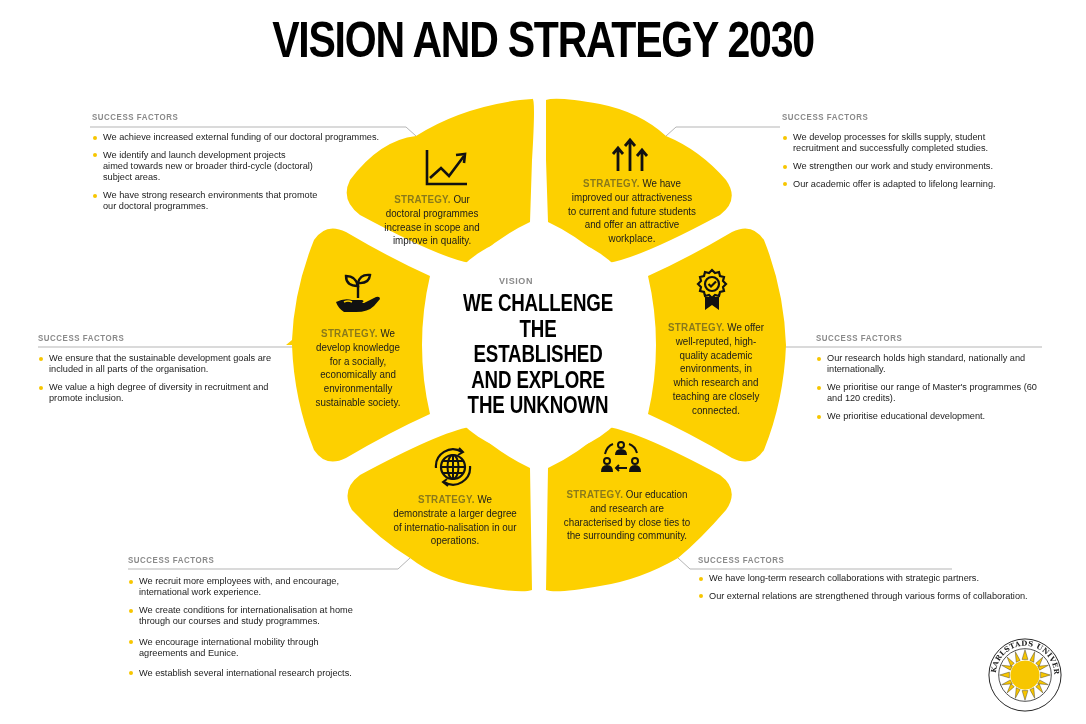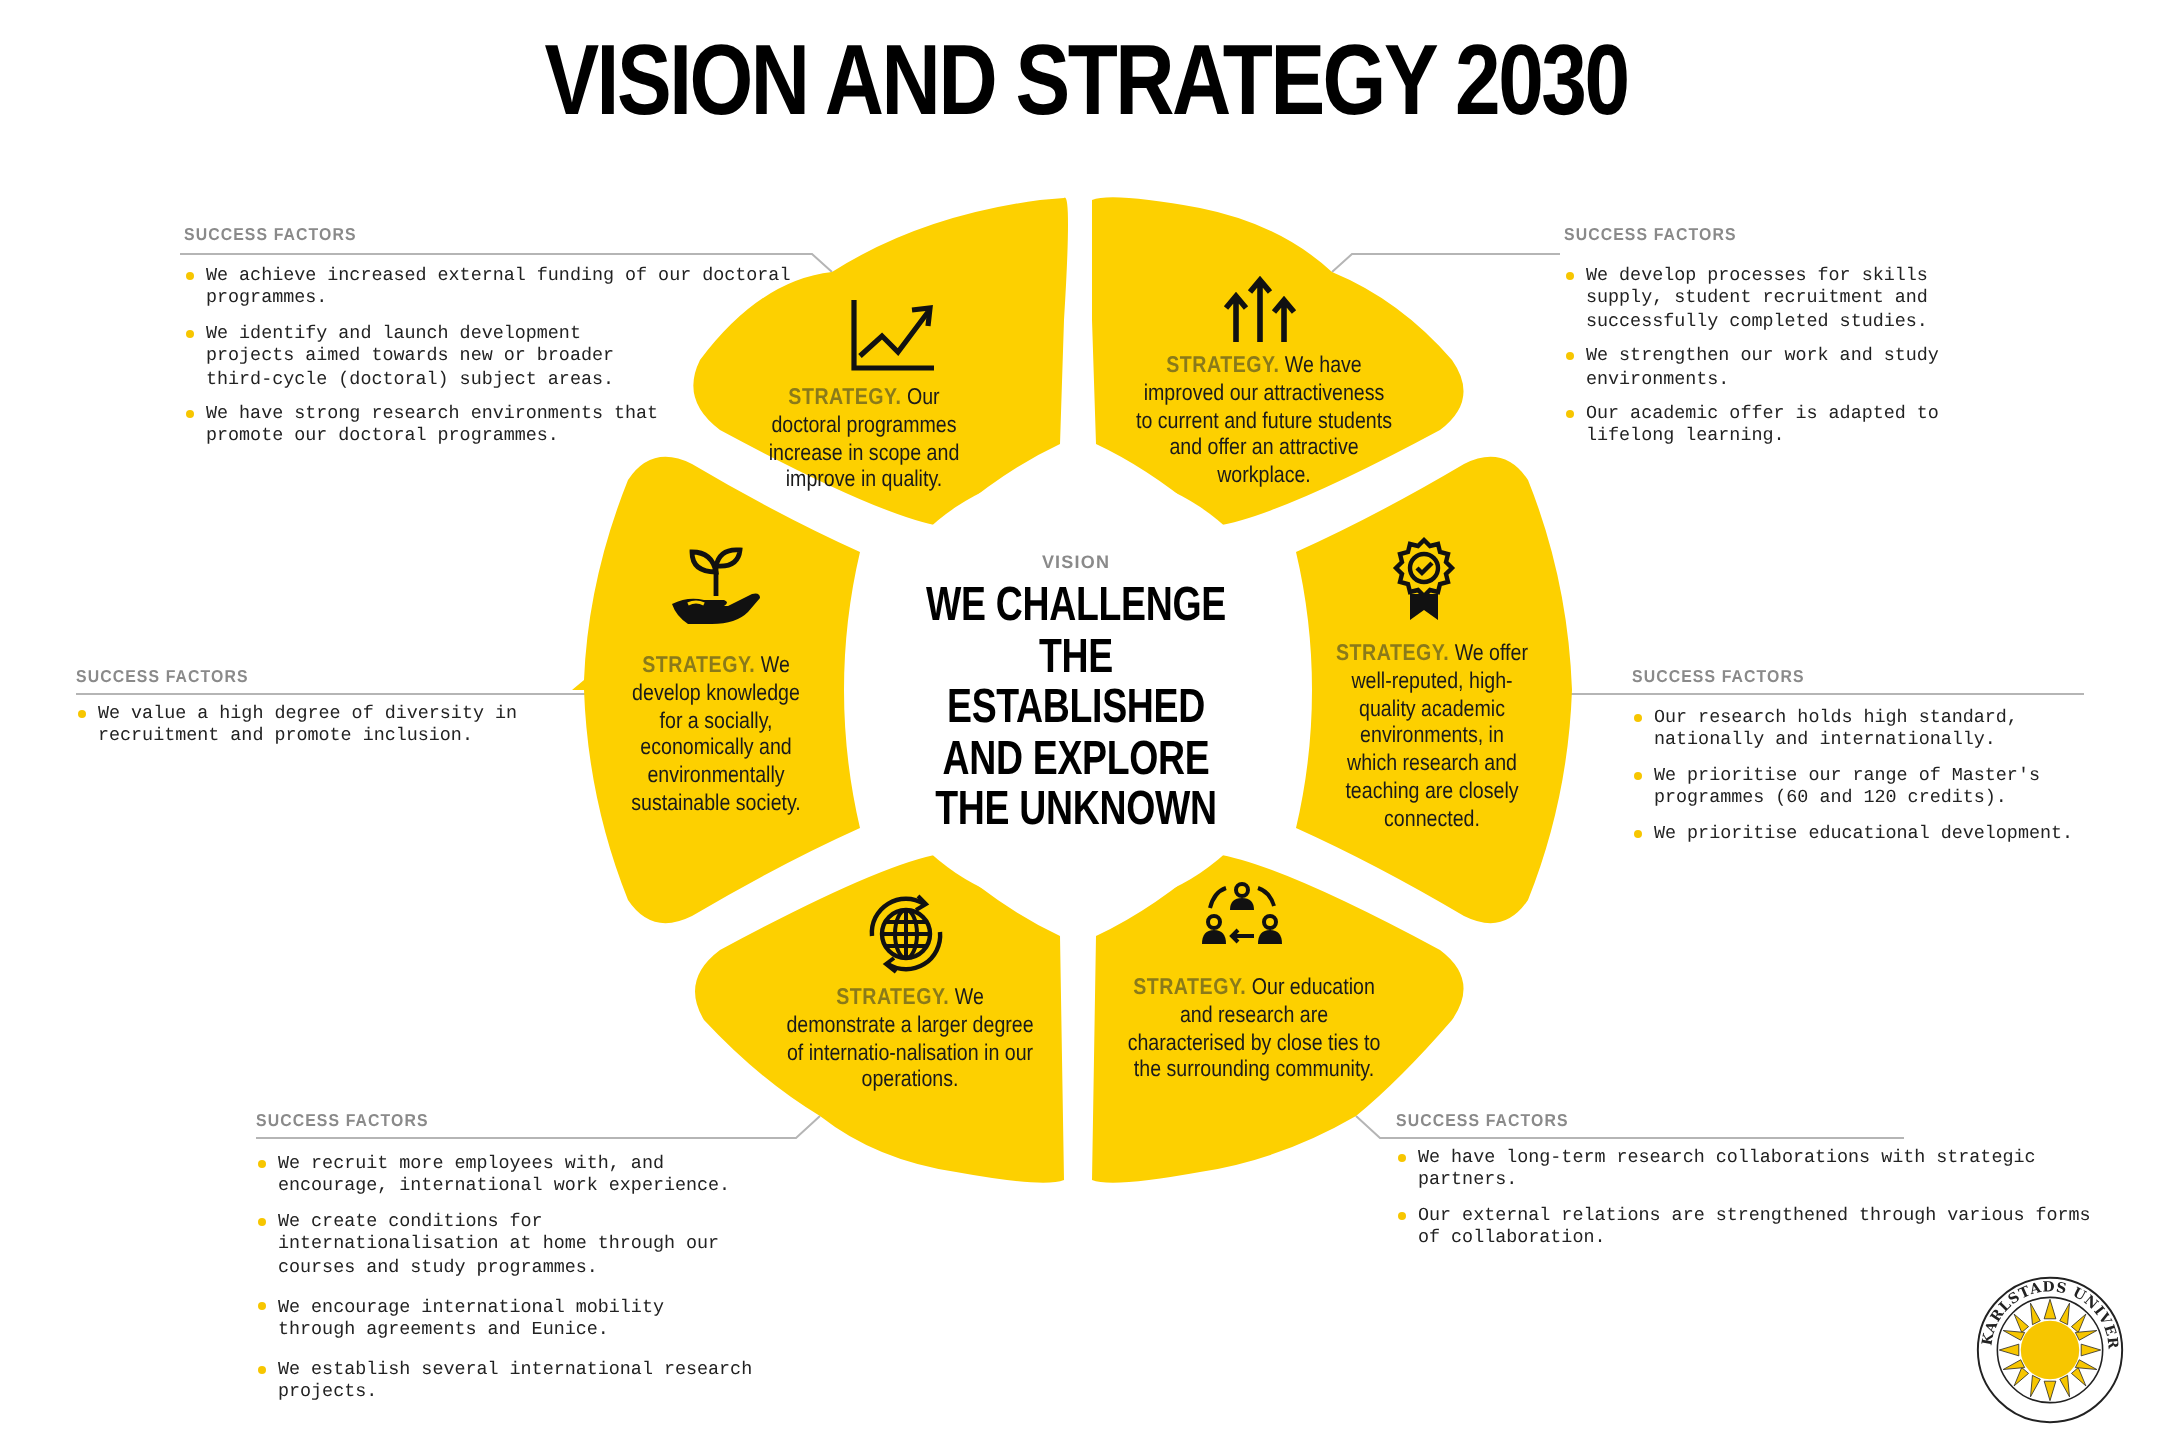--- a/index.html
+++ b/index.html
@@ -1,27 +1,27 @@
 <!DOCTYPE html>
 <html><head>
 <meta charset="utf-8">
 <style>
   html, body { margin:0; padding:0; background:#ffffff; }
   body { width:1086px; height:724px; position:relative; overflow:hidden; font-family:"Liberation Sans", sans-serif; color:#1a1a1a; }
   .title { position:absolute; left:0; top:8px; width:1086px; text-align:center; font-family:"Liberation Sans", sans-serif; font-weight:bold; font-size:50px; letter-spacing:-1.5px; transform:scaleX(0.82); transform-origin:center; color:#000; line-height:64px; }
   svg.ring { position:absolute; left:0; top:0; }
   .sf { position:absolute; font-size:9.2px; line-height:11.2px; color:#222; }
   .sf-title { font-weight:bold; font-size:8.6px; letter-spacing:0.6px; color:#8a8a8a; margin-bottom:7px; transform:scaleX(0.92); transform-origin:left; }
-  .sf ul { list-style:none; margin:0; padding:0;font-family:Liberation Mono, monospace; }
+  .sf ul { list-style:none; margin:0; padding:0; }
   .sf li { position:relative; padding-left:11px; margin-bottom:6.5px; }
   .sf li::before { content:""; position:absolute; left:1px; top:3.5px; width:4px; height:4px; border-radius:50%; background:#f7c600; }
   .strategy { position:absolute; text-align:center; font-size:11.4px; line-height:13.8px; color:#1a1a1a; transform:scaleX(0.86); transform-origin:center top; }
   .strategy .lbl { color:#8a7a1a; font-weight:bold; letter-spacing:0.3px; }
   .icon { position:absolute; }
-  .vision-lbl { position:absolute; left:478px; top:276px; width:120px; text-align:center; font-weight:bold; font-size:9px; letter-spacing:0.6px; color:#8a8a8a; }
+  .vision-lbl { position:absolute; left:456px; top:276px; width:120px; text-align:center; font-weight:bold; font-size:9px; letter-spacing:0.6px; color:#8a8a8a; }
   .vision-text { position:absolute; left:430px; top:290px; width:216px; text-align:center; font-weight:bold; font-size:24px; line-height:25.5px; color:#000; transform:scaleX(0.78); transform-origin:center top; letter-spacing:-0.2px; }
   .logo { position:absolute; left:986px; top:636px; width:78px; height:78px; }
 </style>
 </head>
 <body>
 
 <div class="title">VISION AND STRATEGY 2030</div>
 
 <svg class="ring" width="1086" height="724" viewBox="0 0 1086 724">
 
@@ -135,20 +135,21 @@
   <div class="sf-title">SUCCESS FACTORS</div>
   <ul>
     <li style="margin-top:9px;width:210px">We develop processes for skills supply, student recruitment and successfully completed studies.</li>
     <li>We strengthen our work and study environments.</li>
     <li>Our academic offer is adapted to lifelong learning.</li>
   </ul>
 </div>
 <div class="sf" style="left:38px;top:333px;width:240px;">
   <div class="sf-title">SUCCESS FACTORS</div>
   <ul>
+    <li style="margin-top:9px;width:225px">We ensure that the sustainable development goals are included in all parts of the organisation.</li>
     <li style="width:225px">We value a high degree of diversity in recruitment and promote inclusion.</li>
   </ul>
 </div>
 <div class="sf" style="left:816px;top:333px;width:226px;">
   <div class="sf-title">SUCCESS FACTORS</div>
   <ul>
     <li style="margin-top:9px;width:200px">Our research holds high standard, nationally and internationally.</li>
     <li style="width:215px">We prioritise our range of Master's programmes (60 and 120 credits).</li>
     <li>We prioritise educational development.</li>
   </ul>

